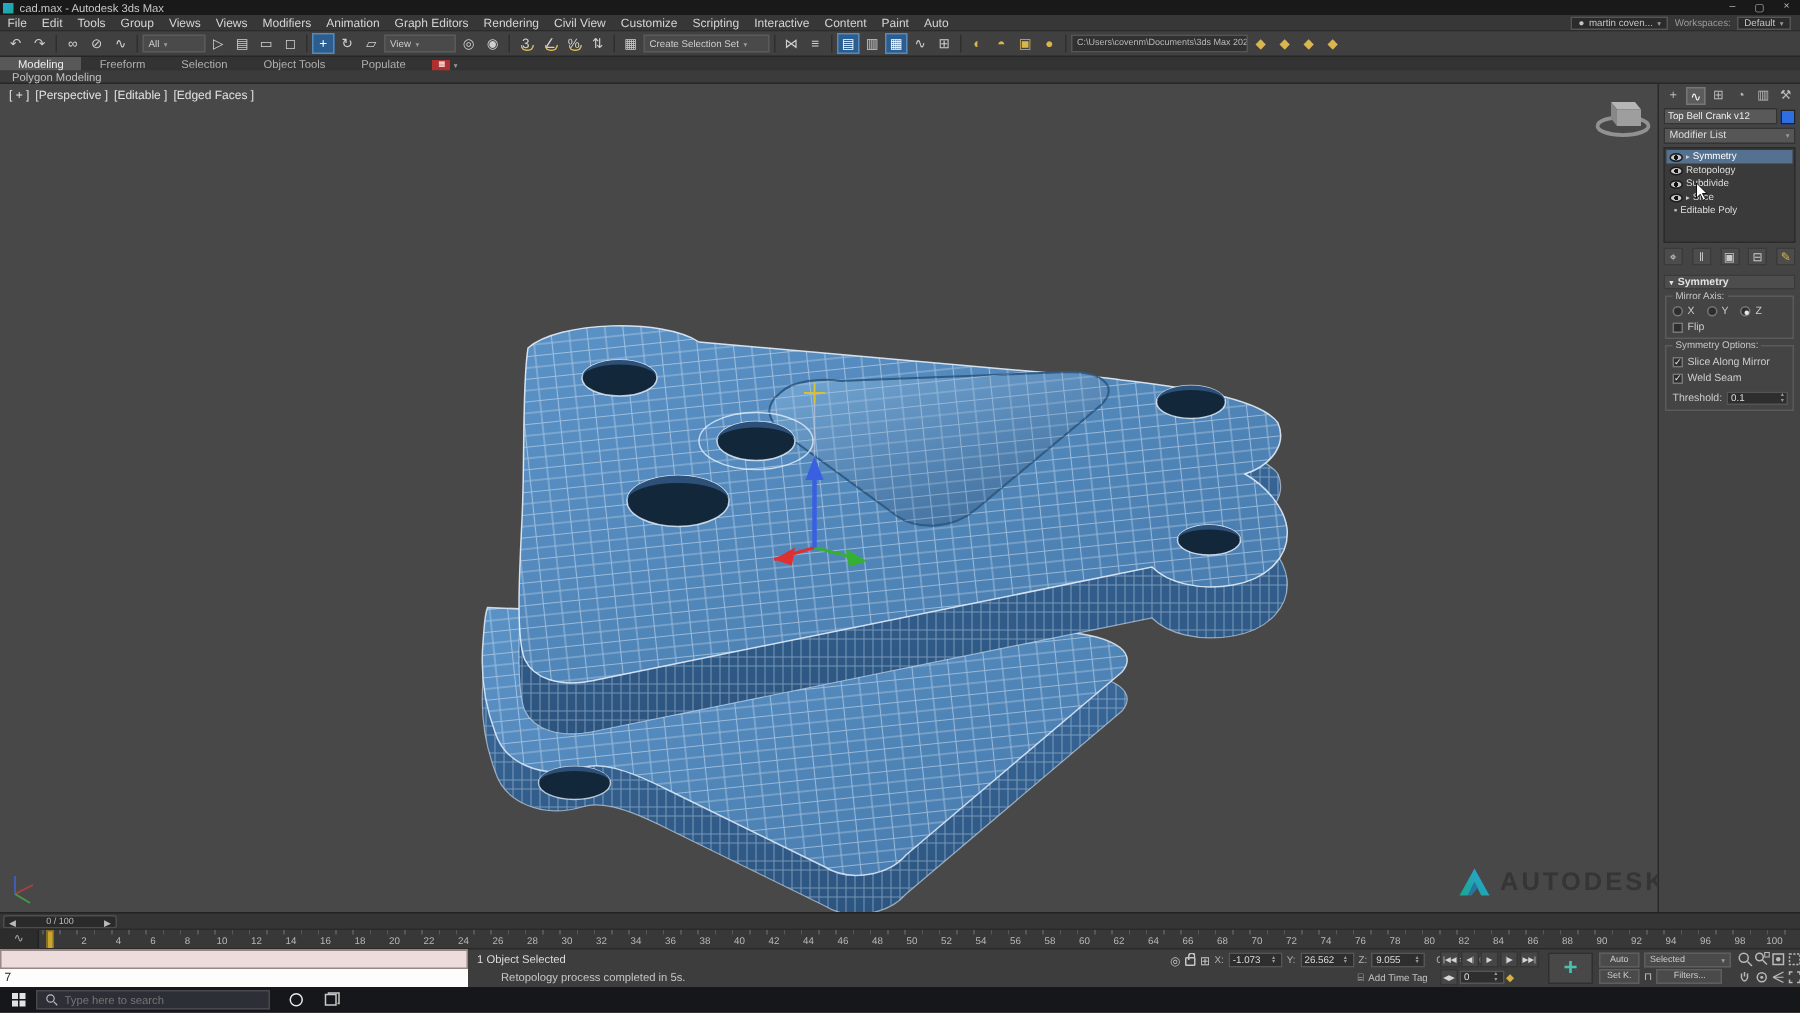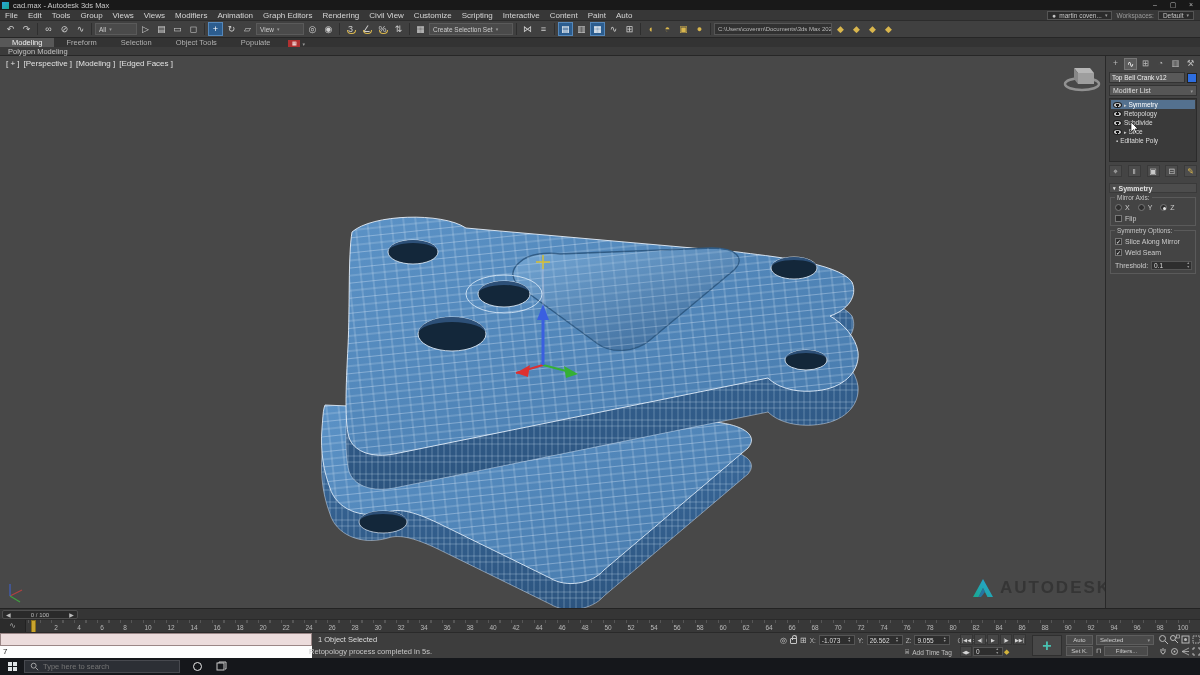--- a/index.html
+++ b/index.html
@@ -87,21 +87,21 @@
   #mce-btn{position:absolute;left:0;top:0;width:26px;height:13px;background:#2c2c2c;border-right:1px solid #222;color:#aaa;font-size:8px;text-align:center;line-height:12px}
   #ruler{position:absolute;left:28px;top:0;right:0;height:13px;background-image:repeating-linear-gradient(90deg,#565656 0 1px,transparent 1px 11.5px);background-size:100% 3px;background-repeat:no-repeat}
   #time-marker{position:absolute;left:31px;top:0;width:5px;height:13px;background:#c9a42e;border:1px solid #8a7018}
   .tick{position:absolute;top:4px;font-size:6.5px;color:#b8b8b8;transform:translateX(-50%)}
 
   
   #statusbar{position:absolute;left:0;top:632px;width:1200px;height:26px;background:#3d3d3d;border-top:1px solid #2a2a2a}
   #listener1{position:absolute;left:0;top:0;width:312px;height:13px;background:#ecdcdc;border:1px solid #9a8686}
   #listener2{position:absolute;left:0;top:13px;width:312px;height:13px;background:#fdfdfd;color:#222;font-size:8px;line-height:12px;padding-left:3px}
   #prompt1{position:absolute;left:318px;top:2px;font-size:7.5px;color:#dcdcdc}
-  #prompt2{position:absolute;left:309px;top:14px;font-size:7.5px;color:#c6c6c6}
+  #prompt2{position:absolute;left:334px;top:14px;font-size:7.5px;color:#c6c6c6}
   #coordrow{position:absolute;left:780px;top:1px;height:12px;display:flex;align-items:center;gap:3px}
   .sb-ico{font-size:8px;color:#c5c5c5}
   #lock-ico{width:7px;height:6px;border:1px solid #c5c5c5;border-radius:1px;position:relative;margin-top:2px}
   #lock-ico::before{content:"";position:absolute;left:1px;top:-4px;width:3px;height:4px;border:1px solid #c5c5c5;border-bottom:none;border-radius:3px 3px 0 0}
   .coord-label{font-size:6.5px;color:#b5b5b5}
   .coord-field{width:36px;height:10px;background:#2e2e2e;border:1px solid #555;color:#ddd;font-size:6.5px;line-height:9px;padding:0 2px;display:flex;justify-content:space-between;align-items:center}
   #grid-text{font-size:6.5px;color:#b5b5b5;margin-left:4px}
   #timetag-row{position:absolute;left:905px;top:15px;display:flex;align-items:center;gap:3px;font-size:6.5px;color:#c0c0c0}
   #playback{position:absolute;left:960px;top:1px;width:70px}
   #pb-row1{display:flex;gap:1px}
@@ -330,21 +330,21 @@
     <g>
       <line x1="10" y1="540" x2="22" y2="534" stroke="#b04040" stroke-width="1.2"></line>
       <line x1="10" y1="540" x2="20" y2="546" stroke="#40a040" stroke-width="1.2"></line>
       <line x1="10" y1="540" x2="10" y2="528" stroke="#4060c0" stroke-width="1.2"></line>
     </g>
   </svg>
 
   <div id="vp-label">
     <span>[ + ]</span>
     <span>[Perspective ]</span>
-    <span>[Modeling ]</span>
+    <span>[Editable ]</span>
     <span>[Edged Faces ]</span>
   </div>
 
   <div id="watermark">
     <svg width="22" height="20" viewBox="0 0 22 20">
       <polygon points="1,19 11,1 21,19 15.5,19 11,10 6.5,19" fill="url(#adskGrad)"></polygon>
       <polygon points="6.5,19 11,10 13,14 9,19" fill="#1d7fb8" opacity="0.8"></polygon>
     </svg>
     <span id="watermark-text">AUTODESK</span>
   </div>

